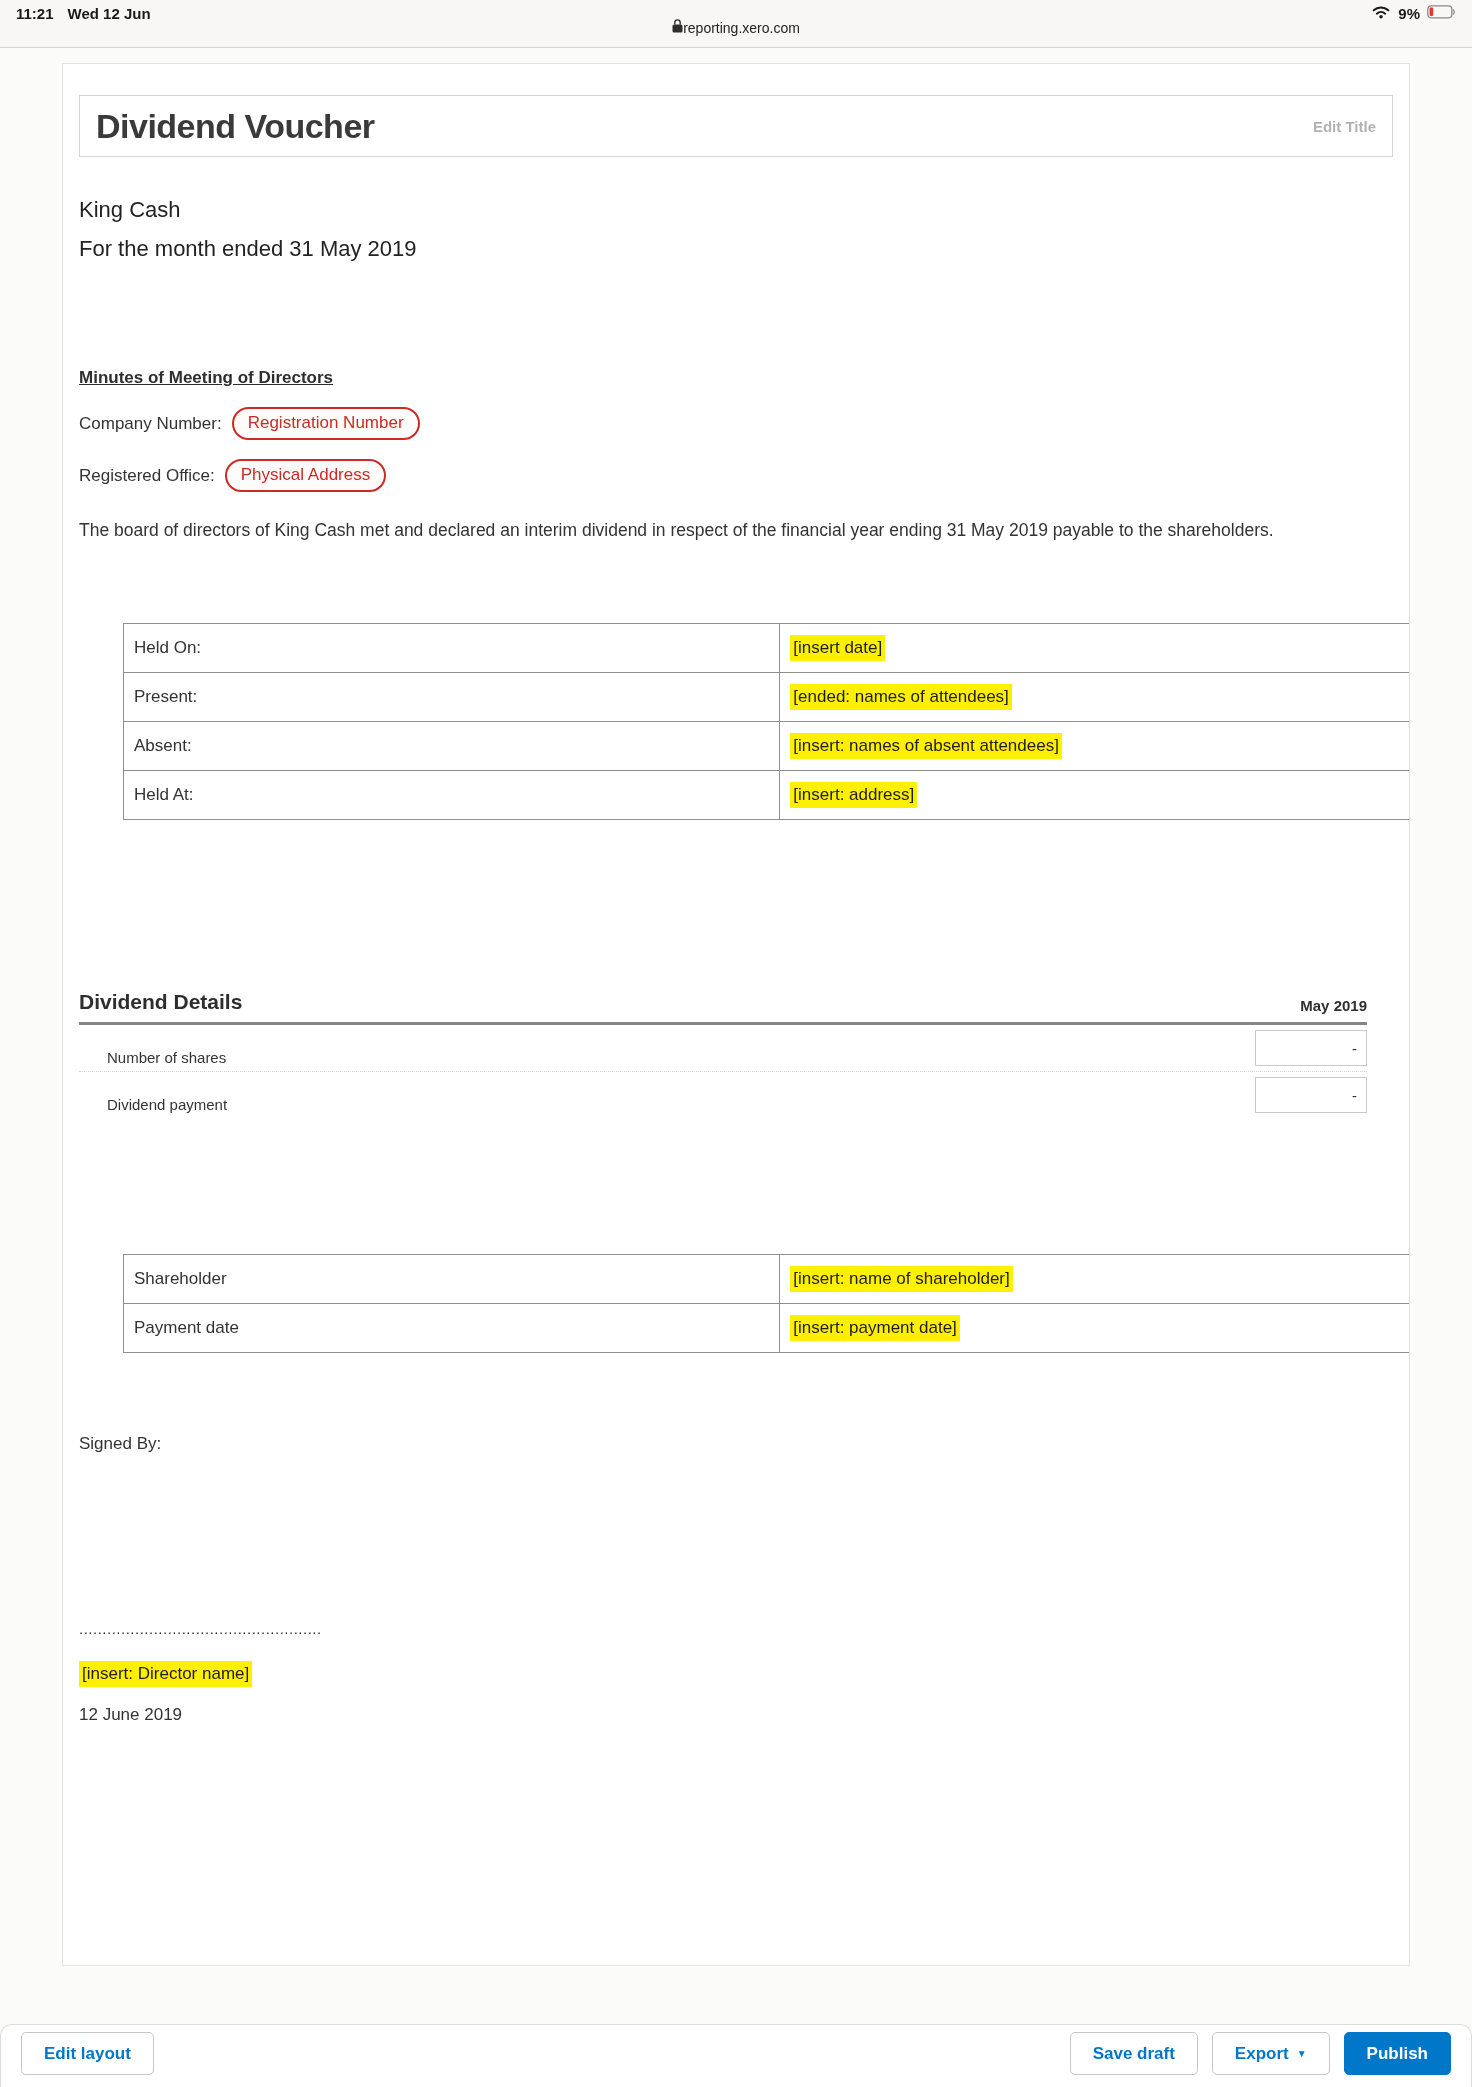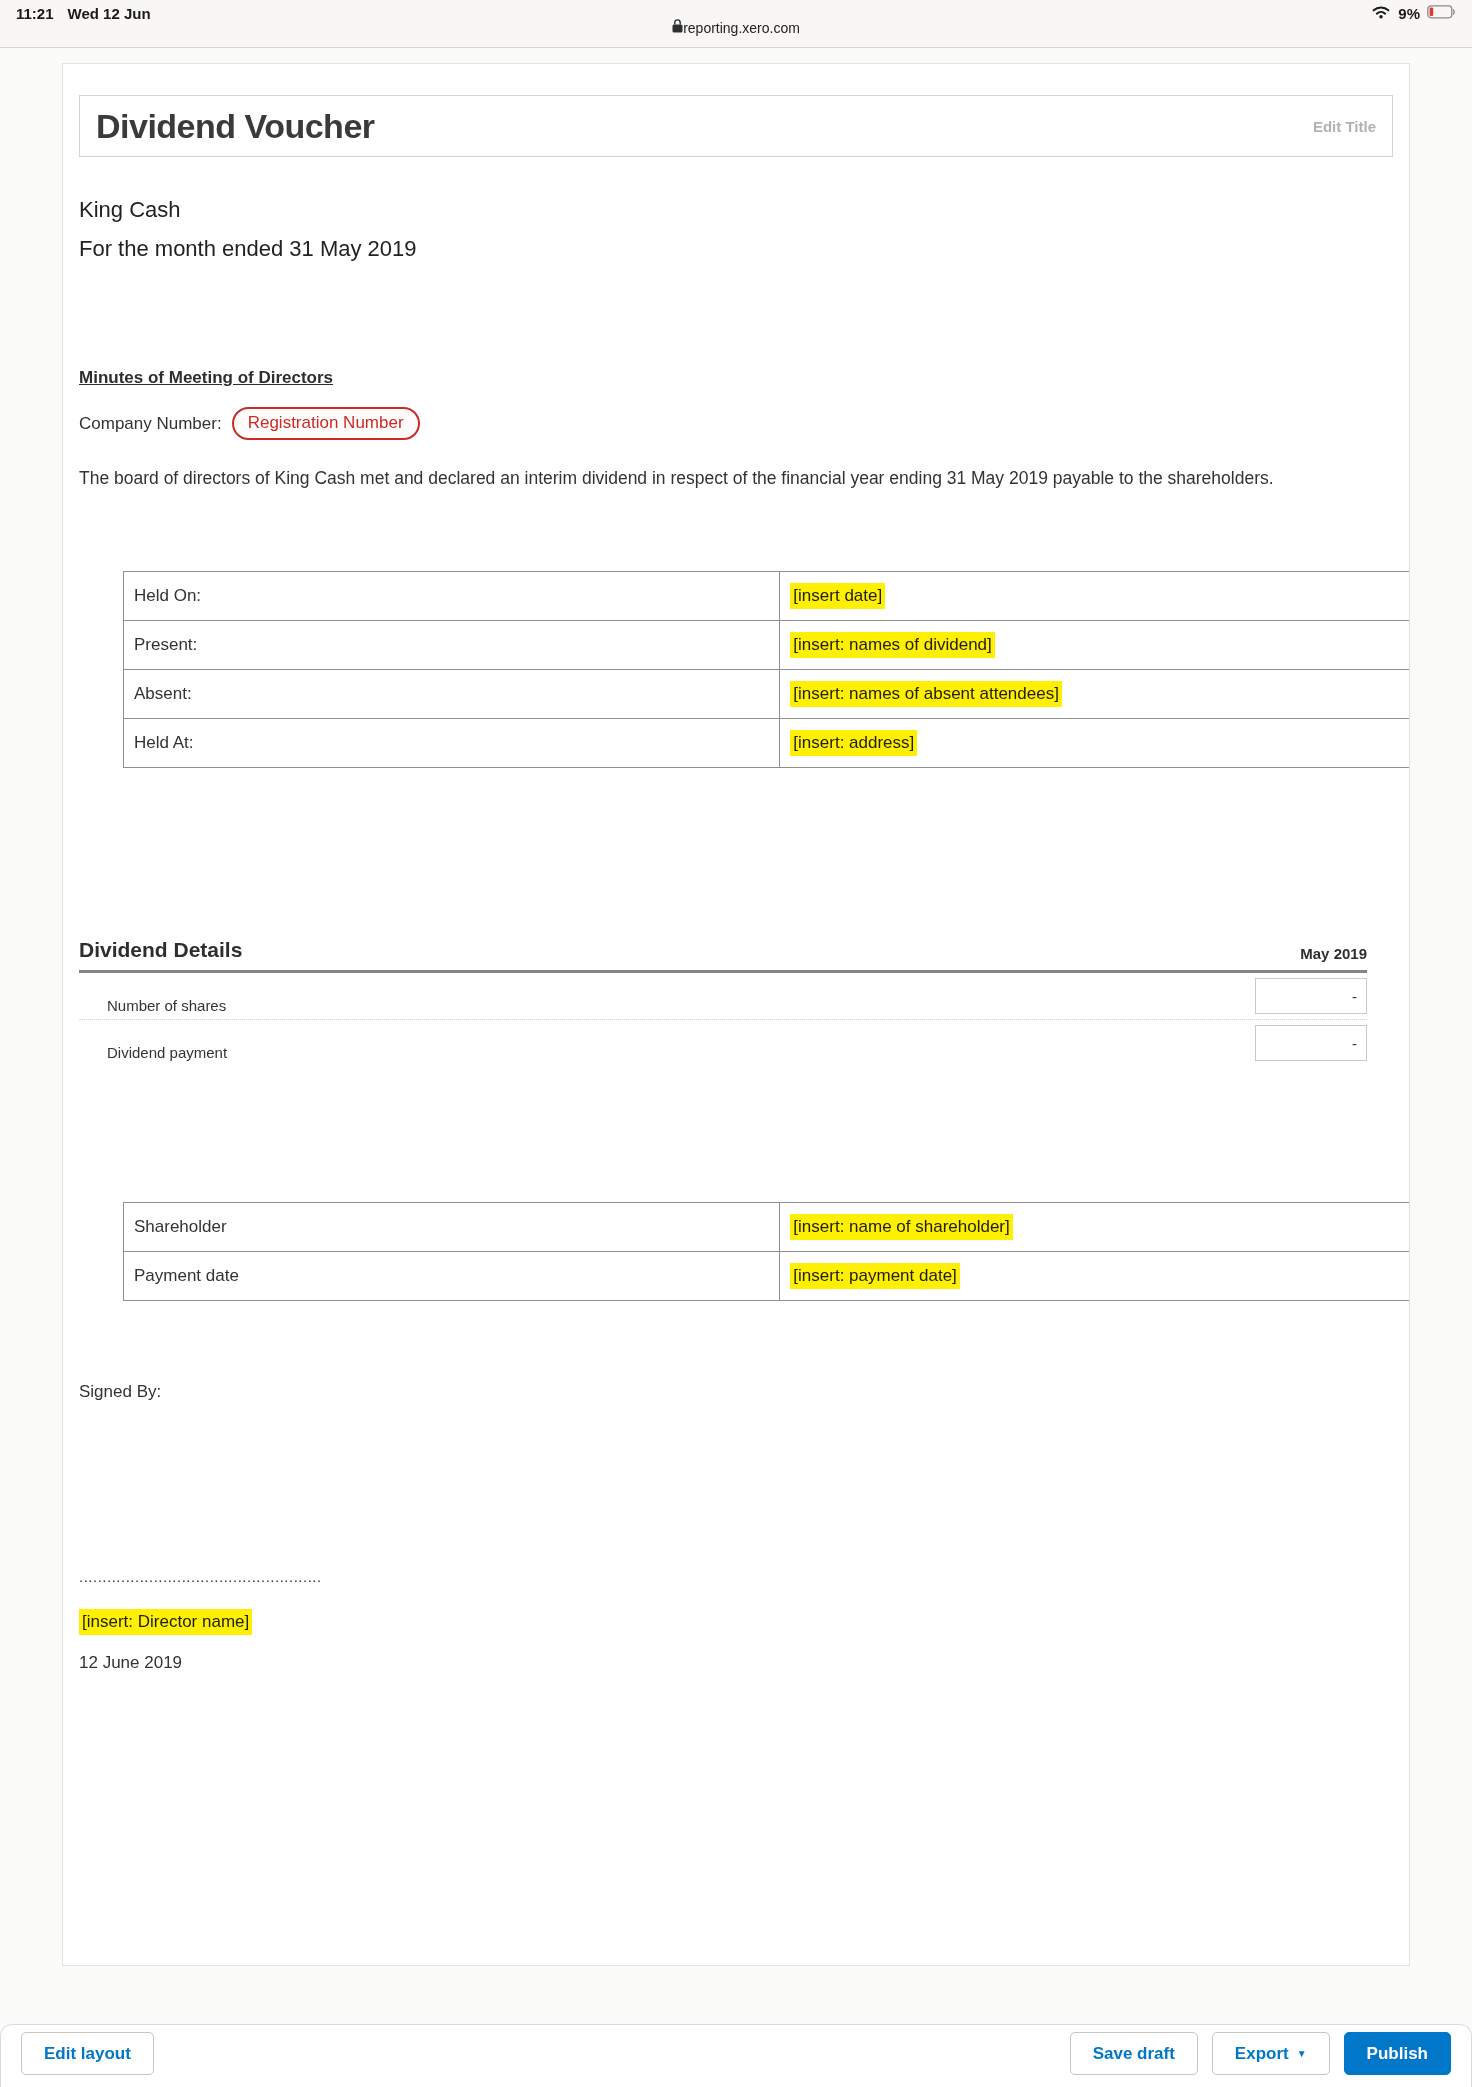--- a/index.html
+++ b/index.html
@@ -222,32 +222,36 @@
 
     <div class="company-line">King Cash</div>
     <div class="period-line">For the month ended 31 May 2019</div>
 
     <div class="minutes-heading">Minutes of Meeting of Directors</div>
 
     <div class="field-row">
       <span>Company Number:</span>
       <span class="red-pill">Registration Number</span>
     </div>
+    <div class="field-row">
+      <span>Registered Office:</span>
+      <span class="red-pill">Physical Address</span>
+    </div>
 
     <p class="board-paragraph">The board of directors of King Cash met and declared an interim dividend in respect of the financial year ending 31 May 2019 payable to the shareholders.</p>
 
     <table class="kv-table table-meeting">
       <tbody>
         <tr>
           <td class="k">Held On:</td>
           <td class="v"><mark class="insert">[insert date]</mark></td>
         </tr>
         <tr>
           <td class="k">Present:</td>
-          <td class="v"><mark class="insert">[insert: names of dividend]</mark></td>
+          <td class="v"><mark class="insert">[ended: names of attendees]</mark></td>
         </tr>
         <tr>
           <td class="k">Absent:</td>
           <td class="v"><mark class="insert">[insert: names of absent attendees]</mark></td>
         </tr>
         <tr>
           <td class="k">Held At:</td>
           <td class="v"><mark class="insert">[insert: address]</mark></td>
         </tr>
       </tbody>

